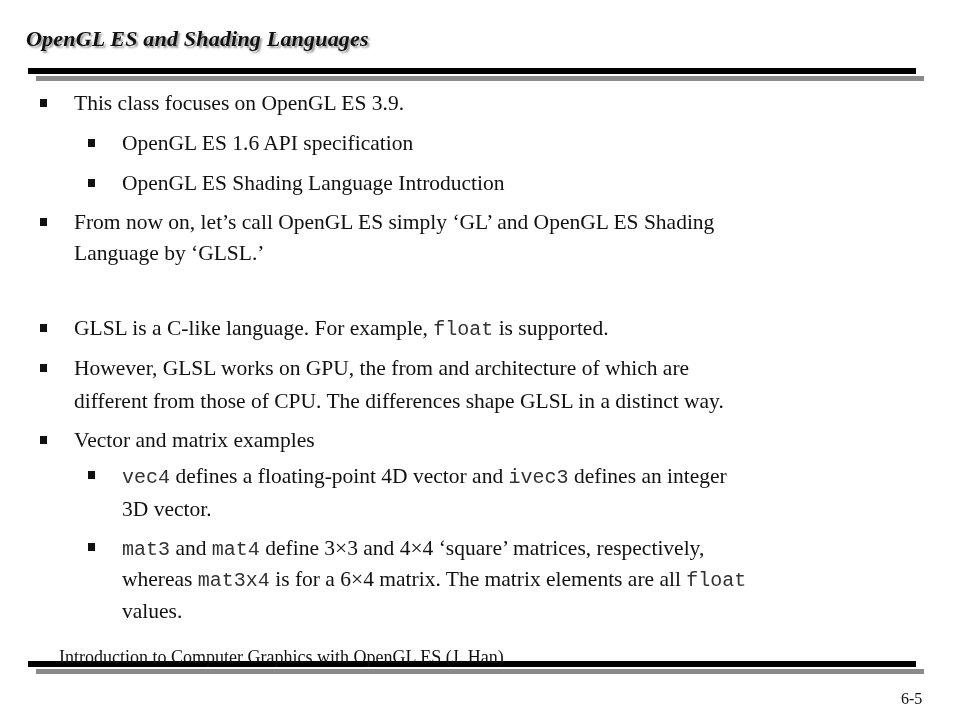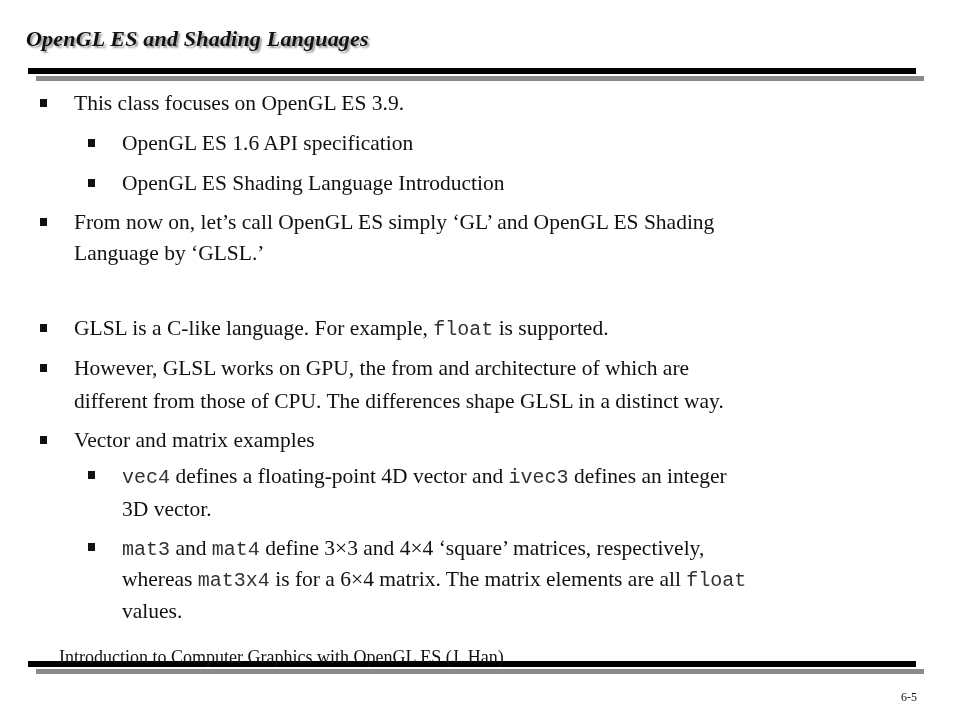--- a/index.html
+++ b/index.html
@@ -7,21 +7,21 @@
       font-family:"Liberation Serif", serif; color:#111; }
     .title { position:absolute; left:26px; top:26px; font-size:22px; font-weight:bold; font-style:italic;
       text-shadow:2px 2px 2px #999; letter-spacing:0.2px; }
     .rule-black { position:absolute; left:28px; height:6px; background:#000; width:888px; }
     .rule-gray { position:absolute; left:36px; height:5px; background:#8a8a8a; width:888px; }
     .content { position:absolute; left:0; top:0; width:960px; }
     .item { position:absolute; font-size:21.5px; line-height:33px; }
     .bullet { position:absolute; width:7px; height:8px; background:#111; }
     .mono { font-family:Liberation Mono, monospace; font-size:20px; color:#333; }
     .footer-left { position:absolute; left:28px; top:647px; font-size:18px;margin-left:31px; }
-    .footer-right { position:absolute; left:901px; top:690px; font-size:12px;text-align:right; }
+    .footer-right { position:absolute; left:901px; top:690px; font-size:16px;text-align:right; }
   </style>
 </head>
 <body>
 
 <div class="title">OpenGL ES and Shading Languages</div>
 <div class="rule-black" style="top:68px"></div>
 <div class="rule-gray" style="top:76px"></div>
 
 <div class="content">
   <div class="bullet" style="left:40px;top:99px"></div>

